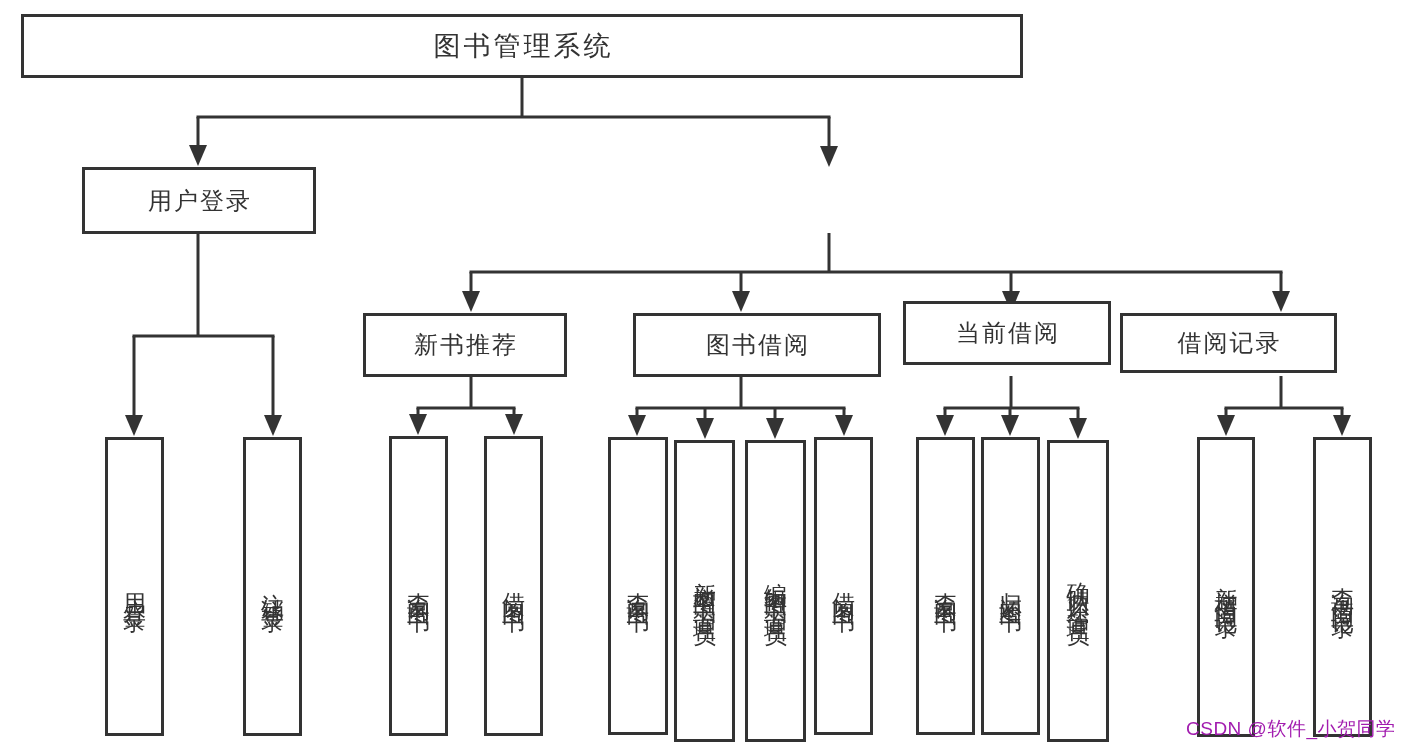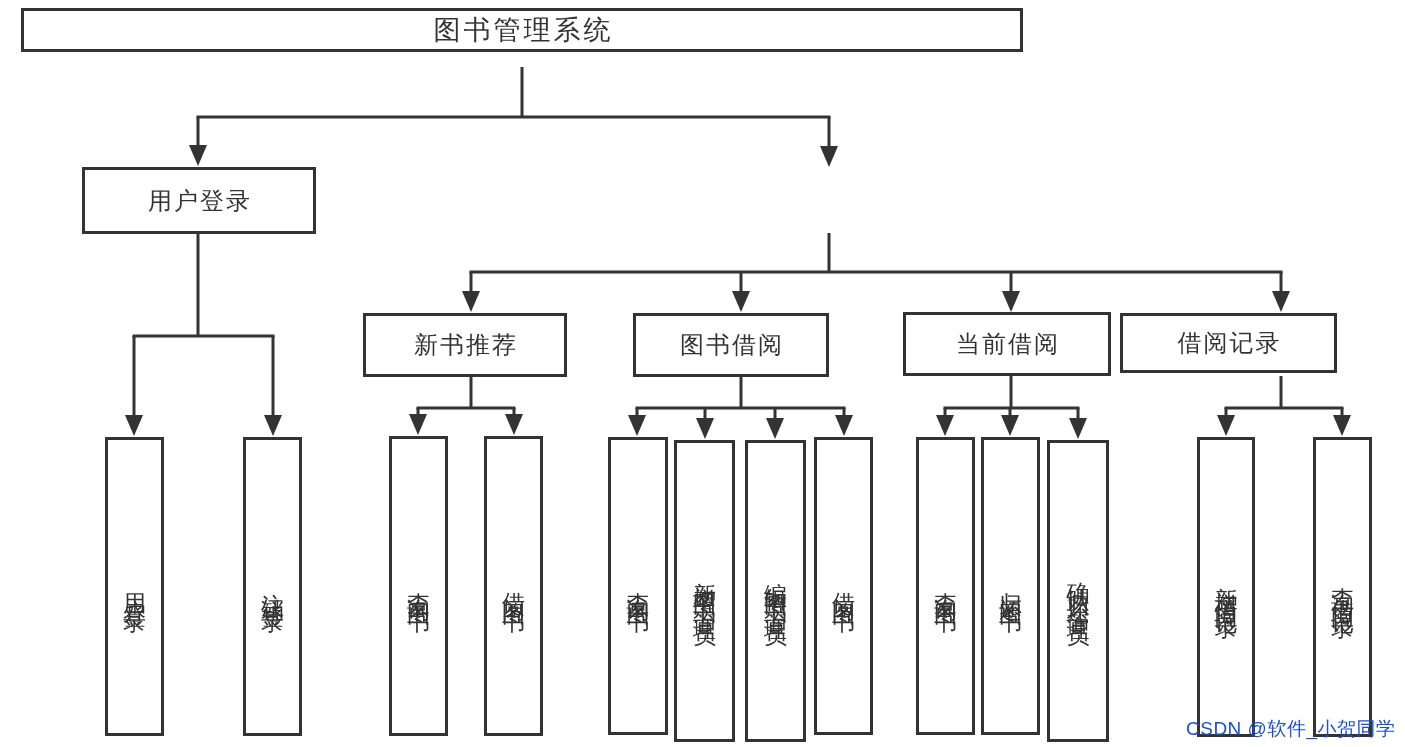--- a/index.html
+++ b/index.html
@@ -46,21 +46,21 @@
     letter-spacing: 6px;
     line-height: 1;
     white-space: nowrap;
   }
   .watermark {
     position: absolute;
     left: 1186px;
     top: 716px;
     width: 210px;
     font-size: 19px;
-    color: #1d4ed8;
+    color: #a21caf;
     white-space: nowrap;
     z-index: 5;
     letter-spacing: 0.5px;
   }
 </style>
 </head>
 <body>
 
 <div class="stage">
 
@@ -112,35 +112,35 @@
       <line x1="1010" y1="408" x2="1010" y2="422" stroke="#333333" stroke-width="3"></line>
       <polygon points="1001,415 1019,415 1010,436" fill="#333333"></polygon>
       <line x1="1078" y1="408" x2="1078" y2="425" stroke="#333333" stroke-width="3"></line>
       <polygon points="1069,418 1087,418 1078,439" fill="#333333"></polygon>
       <line x1="1226" y1="408" x2="1226" y2="422" stroke="#333333" stroke-width="3"></line>
       <polygon points="1217,415 1235,415 1226,436" fill="#333333"></polygon>
       <line x1="1342" y1="408" x2="1342" y2="422" stroke="#333333" stroke-width="3"></line>
       <polygon points="1333,415 1351,415 1342,436" fill="#333333"></polygon>
     </svg>
 
-  <div class="node root hnode" style="left:21px;top:8px;width:1002px;height:44px">
+  <div class="node root hnode" style="left:21px;top:14px;width:1002px;height:64px">
     <span>图书管理系统</span>
   </div>
 
   <div class="node hnode" style="left:82px;top:167px;width:234px;height:67px">
     <span>用户登录</span>
   </div>
 
   <div class="node hnode" style="left:363px;top:313px;width:204px;height:64px">
     <span>新书推荐</span>
   </div>
-  <div class="node hnode" style="left:633px;top:313px;width:196px;height:64px">
+  <div class="node hnode" style="left:633px;top:313px;width:248px;height:64px">
     <span>图书借阅</span>
   </div>
-  <div class="node hnode" style="left:903px;top:312px;width:208px;height:64px">
+  <div class="node hnode" style="left:903px;top:301px;width:208px;height:64px">
     <span>当前借阅</span>
   </div>
   <div class="node hnode" style="left:1120px;top:313px;width:217px;height:60px">
     <span>借阅记录</span>
   </div>
 
   <div class="node vnode" style="left:105px;top:437px;width:59px;height:299px">
     <span>用户登录</span>
   </div>
   <div class="node vnode" style="left:243px;top:437px;width:59px;height:299px">

